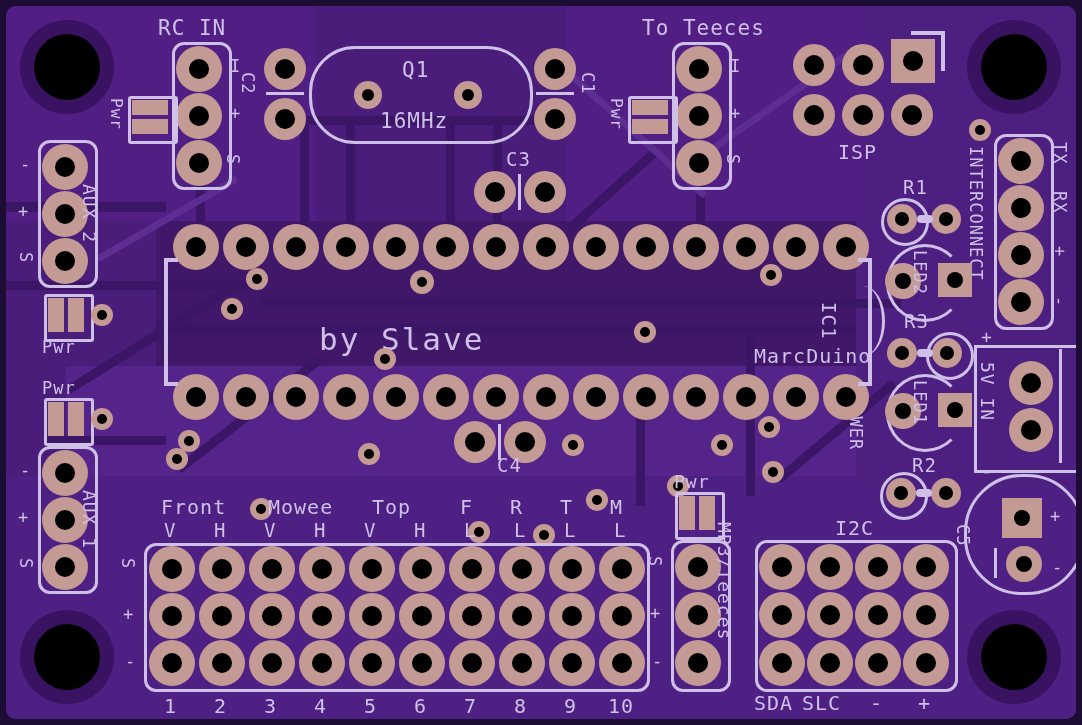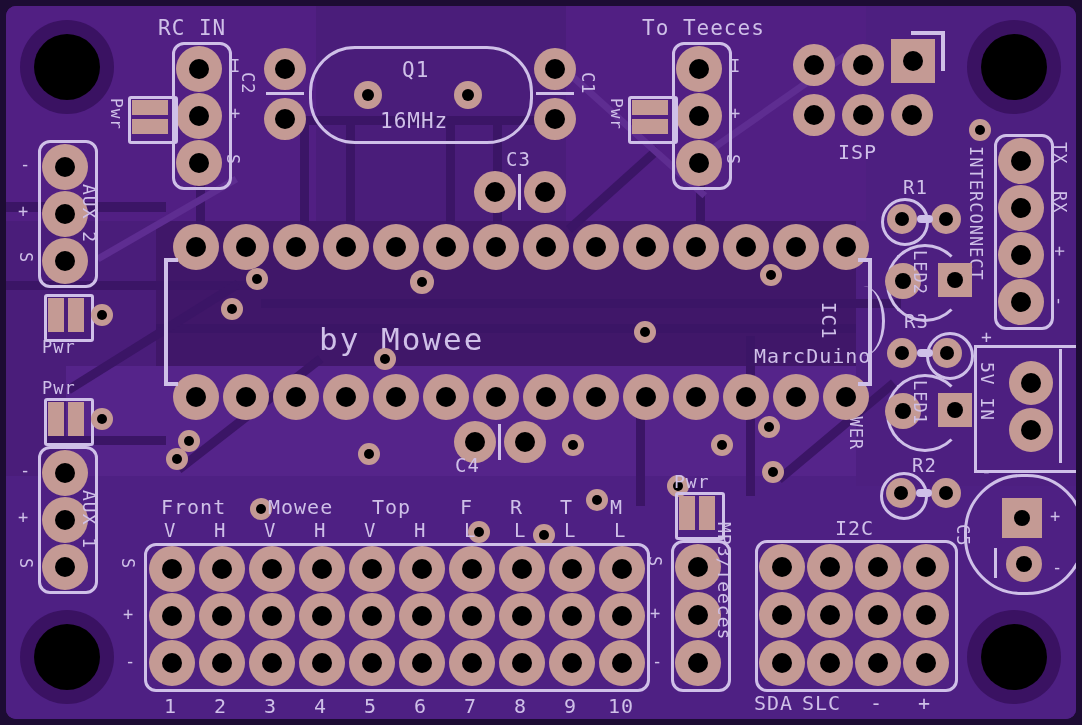--- a/index.html
+++ b/index.html
@@ -398,21 +398,21 @@
     <div class="silkline" style="left:158px;top:252px;width:4px;height:128px;"></div>
     <div class="silkline" style="left:158px;top:252px;width:14px;height:4px;"></div>
     <div class="silkline" style="left:158px;top:376px;width:14px;height:4px;"></div>
     <div class="silkline" style="left:862px;top:252px;width:4px;height:128px;"></div>
     <div class="silkline" style="left:852px;top:252px;width:14px;height:4px;"></div>
     <div class="silkline" style="left:852px;top:376px;width:14px;height:4px;"></div>
     <div class="outl" style="left:836px;top:280px;width:40px;height:70px;border-radius:50%;border-color:#cfc0e8;border-left:none;border-top:none;border-bottom:none;"></div>
     <div class="silk rot90" style="left:832px;top:296px;font-size:19px;">IC1</div>
     <div class="silk" style="left:748px;top:340px;font-size:20px;">MarcDuino</div>
 
-    <div class="silk" style="left:313px;top:318px;font-size:31px;letter-spacing:2px;">by Mowee</div>
+    <div class="silk" style="left:313px;top:318px;font-size:31px;letter-spacing:2px;">by Slave</div>
 
     <div class="pad" style="left:240px;top:262px;width:22px;height:22px;">
         <div class="hole" style="left:6px;top:6px;width:10px;height:10px;"></div>
       </div>
     <div class="pad" style="left:404px;top:264px;width:24px;height:24px;">
         <div class="hole" style="left:7px;top:7px;width:10px;height:10px;"></div>
       </div>
     <div class="pad" style="left:215px;top:292px;width:22px;height:22px;">
         <div class="hole" style="left:6px;top:6px;width:10px;height:10px;"></div>
       </div>
@@ -462,21 +462,21 @@
         <div class="hole" style="left:6px;top:6px;width:10px;height:10px;"></div>
       </div>
 
     <div class="pad" style="left:448px;top:415px;width:42px;height:42px;">
       <div class="hole" style="left:11px;top:11px;width:20px;height:20px;"></div>
       </div>
     <div class="pad" style="left:498px;top:415px;width:42px;height:42px;">
       <div class="hole" style="left:11px;top:11px;width:20px;height:20px;"></div>
       </div>
     <div class="silkline" style="left:492px;top:418px;width:3px;height:36px;"></div>
-    <div class="silk" style="left:449px;top:450px;font-size:19px;">C4</div>
+    <div class="silk" style="left:491px;top:450px;font-size:19px;">C4</div>
 
     <div class="hdr" style="left:138px;top:537px;width:500px;height:143px;border-radius:12px;"></div>
 
     <div class="pad" style="left:143px;top:540px;width:46px;height:46px;">
         <div class="hole" style="left:13px;top:13px;width:20px;height:20px;"></div>
       </div>
     <div class="pad" style="left:193px;top:540px;width:46px;height:46px;">
         <div class="hole" style="left:13px;top:13px;width:20px;height:20px;"></div>
       </div>
     <div class="pad" style="left:243px;top:540px;width:46px;height:46px;">

